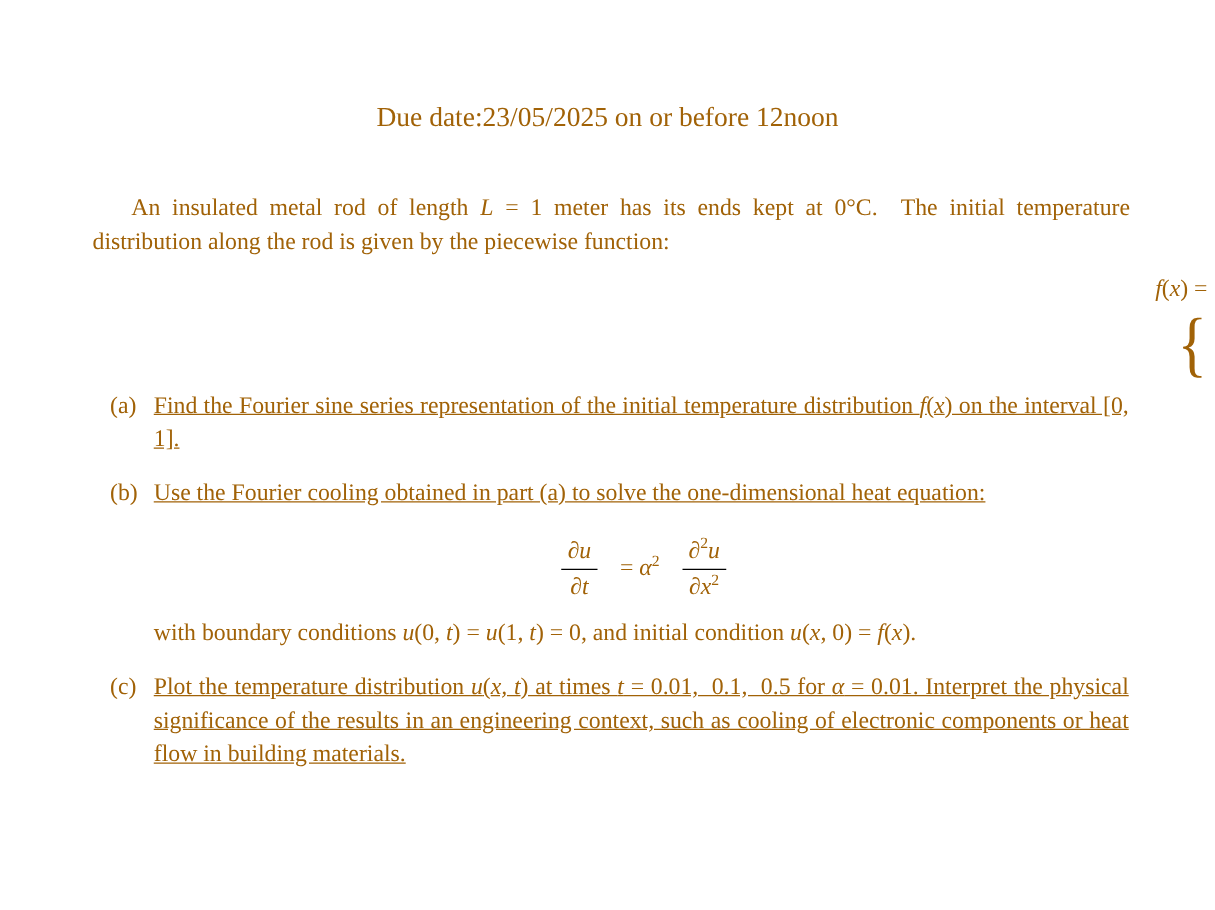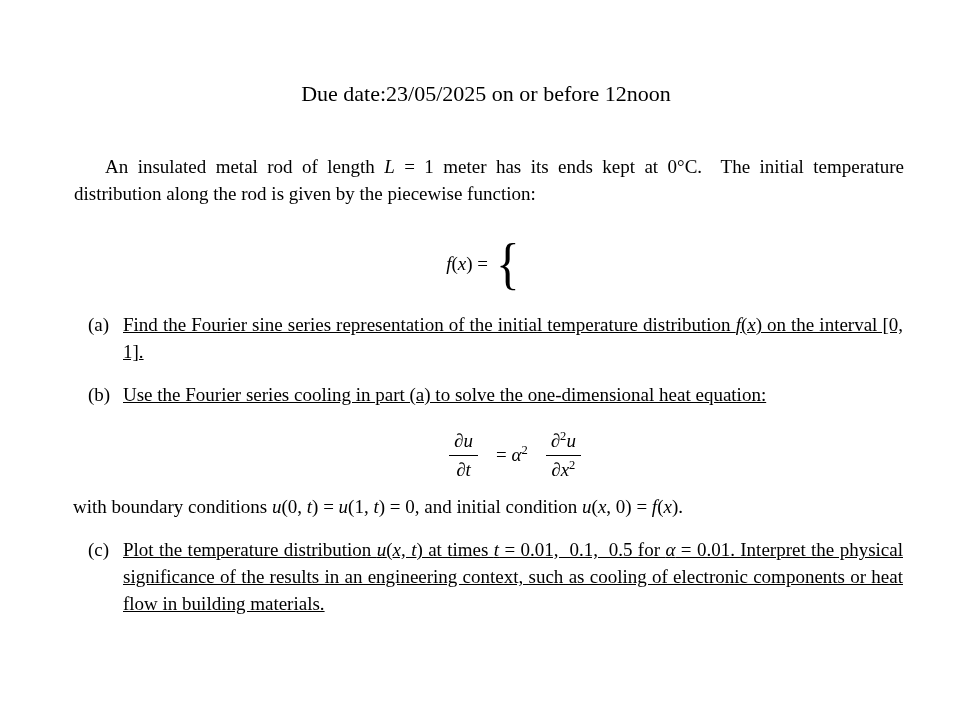--- a/index.html
+++ b/index.html
@@ -1,41 +1,41 @@
 <!DOCTYPE html>
 <html><head>
 <meta charset="utf-8">
 <style>
   html,body { margin:0; padding:0; background:#e8e8e8; }
   .page {
     position:relative;
     width:972px; height:728px;
     background:#ffffff;
-    color:#000000;
+    color:#a16207;
     font-family:"Liberation Serif","DejaVu Serif",serif;
     font-size:19px;
     overflow:hidden;
     margin:0 auto;
   }
   .abs { position:absolute; }
   .title {
     top:80px; left:0; width:972px;
     text-align:center;
     font-size:22px;
     line-height:27px;
   }
   .para {
     top:153px; left:74px; width:830px;
     line-height:27px;
     text-align:justify;
     text-indent:31px;
   }
   .eq1 {
     top:228px; left:0; width:972px; height:72px;
-    display:flex; justify-content:center; align-items:center;
+    display:flex; justify-content:center; align-items:flex-end;flex-direction:column;
   }
   .eq1 .lhs { margin-right:6px; }
   .brace {
     font-size:58px; line-height:64px;
     font-weight:400;
     transform:scaleX(0.85);
     margin-right:4px;
     display:inline-block;
   }
   .cases { display:flex; flex-direction:column; gap:7px; }
@@ -54,21 +54,21 @@
     transform:translateX(29px);
   }
   .frac { display:inline-flex; flex-direction:column; align-items:center; }
   .fnum { display:block; padding:0 5px 3px; border-bottom:1.3px solid #000; text-align:center; line-height:22px; }
   .fden { display:block; padding:3px 5px 0; text-align:center; line-height:22px; }
   .eqmid { margin:0 18px; }
   .eqtail {}
   .bc {
     top:493px; left:73px; width:830px; line-height:27px;
   }
-  .bc .ibody { text-align:justify; }
+  .bc .ibody { margin-left:50px; text-align:justify; }
   
   .seg-r { font-style:normal; }
   .seg-i { font-style:italic; }
   .seg-sup { vertical-align:super; font-size:66%; line-height:0; }
 </style>
 </head>
 <body>
 
 <div class="page">
 
@@ -83,21 +83,21 @@
     </div>
   </div>
 
   <div class="abs item item-a">
     <span class="ilabel">(a)</span>
     <div class="ibody"><span class="seg-r">Find the Fourier sine series representation of the initial temperature distribution </span><span class="seg-i">f</span><span class="seg-r">(</span><span class="seg-i">x</span><span class="seg-r">) on the interval [0, 1].</span></div>
   </div>
 
   <div class="abs item item-b">
     <span class="ilabel">(b)</span>
-    <div class="ibody"><span class="seg-r">Use the Fourier series cooling in part (a) to solve the one-dimensional heat equation:</span></div>
+    <div class="ibody"><span class="seg-r">Use the Fourier cooling obtained in part (a) to solve the one-dimensional heat equation:</span></div>
   </div>
 
   <div class="abs eq2">
     <span class="frac">
       <span class="fnum"><span class="seg-i">∂u</span></span>
       <span class="fden"><span class="seg-i">∂t</span></span>
     </span>
     <span class="eqmid"><span class="seg-r">=&nbsp;</span><span class="seg-i">α</span><span class="seg-sup">2</span></span>
     <span class="frac">
       <span class="fnum"><span class="seg-i">∂</span><span class="seg-sup">2</span><span class="seg-i">u</span></span>

